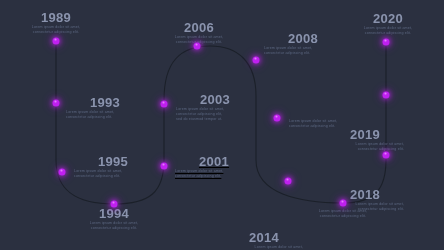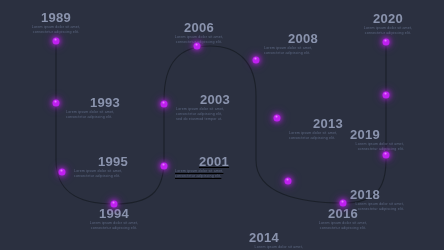--- a/index.html
+++ b/index.html
@@ -153,36 +153,34 @@
         </div>
       </div>
       <div class="entry align-left" style="left: 264px; top: 34px;">
         <div class="year">2008</div>
         <div class="desc">
           <div>Lorem ipsum dolor sit amet,</div>
           <div>consectetur adipiscing elit.</div>
         </div>
       </div>
       <div class="entry align-left" style="left: 289px; top: 119px;">
-        <div class="year">2013</div>
         <div class="desc">
           <div>Lorem ipsum dolor sit amet,</div>
           <div>consectetur adipiscing elit.</div>
         </div>
       </div>
       <div class="entry align-right" style="left: 225px; top: 189px;">
         <div class="year">2014</div>
         <div class="desc">
           <div>Lorem ipsum dolor sit amet,</div>
           <div>consectetur adipiscing elit,</div>
           <div>sed do eiusmod tempor.</div>
         </div>
       </div>
       <div class="entry align-center" style="left: 300px; top: 209px;">
-        <div class="year">2016</div>
         <div class="desc">
           <div>Lorem ipsum dolor sit amet,</div>
           <div>consectetur adipiscing elit.</div>
         </div>
       </div>
       <div class="entry align-right" style="left: 326px; top: 146px;">
         <div class="year">2018</div>
         <div class="desc">
           <div>Lorem ipsum dolor sit amet,</div>
           <div>consectetur adipiscing elit.</div>

